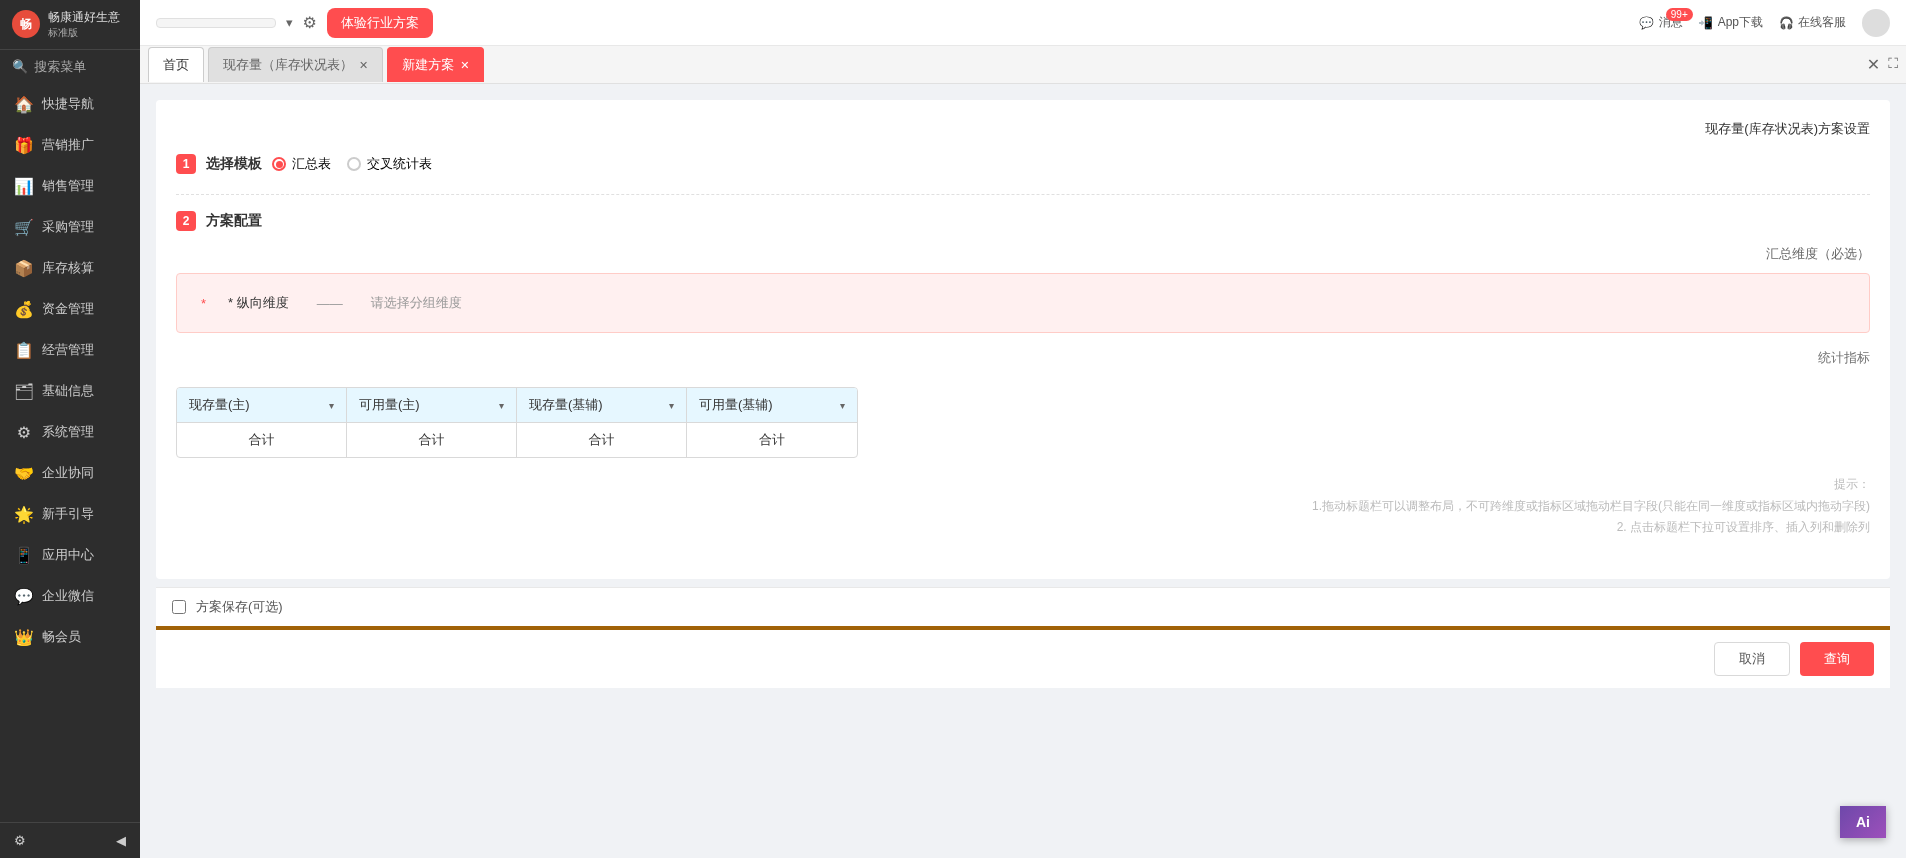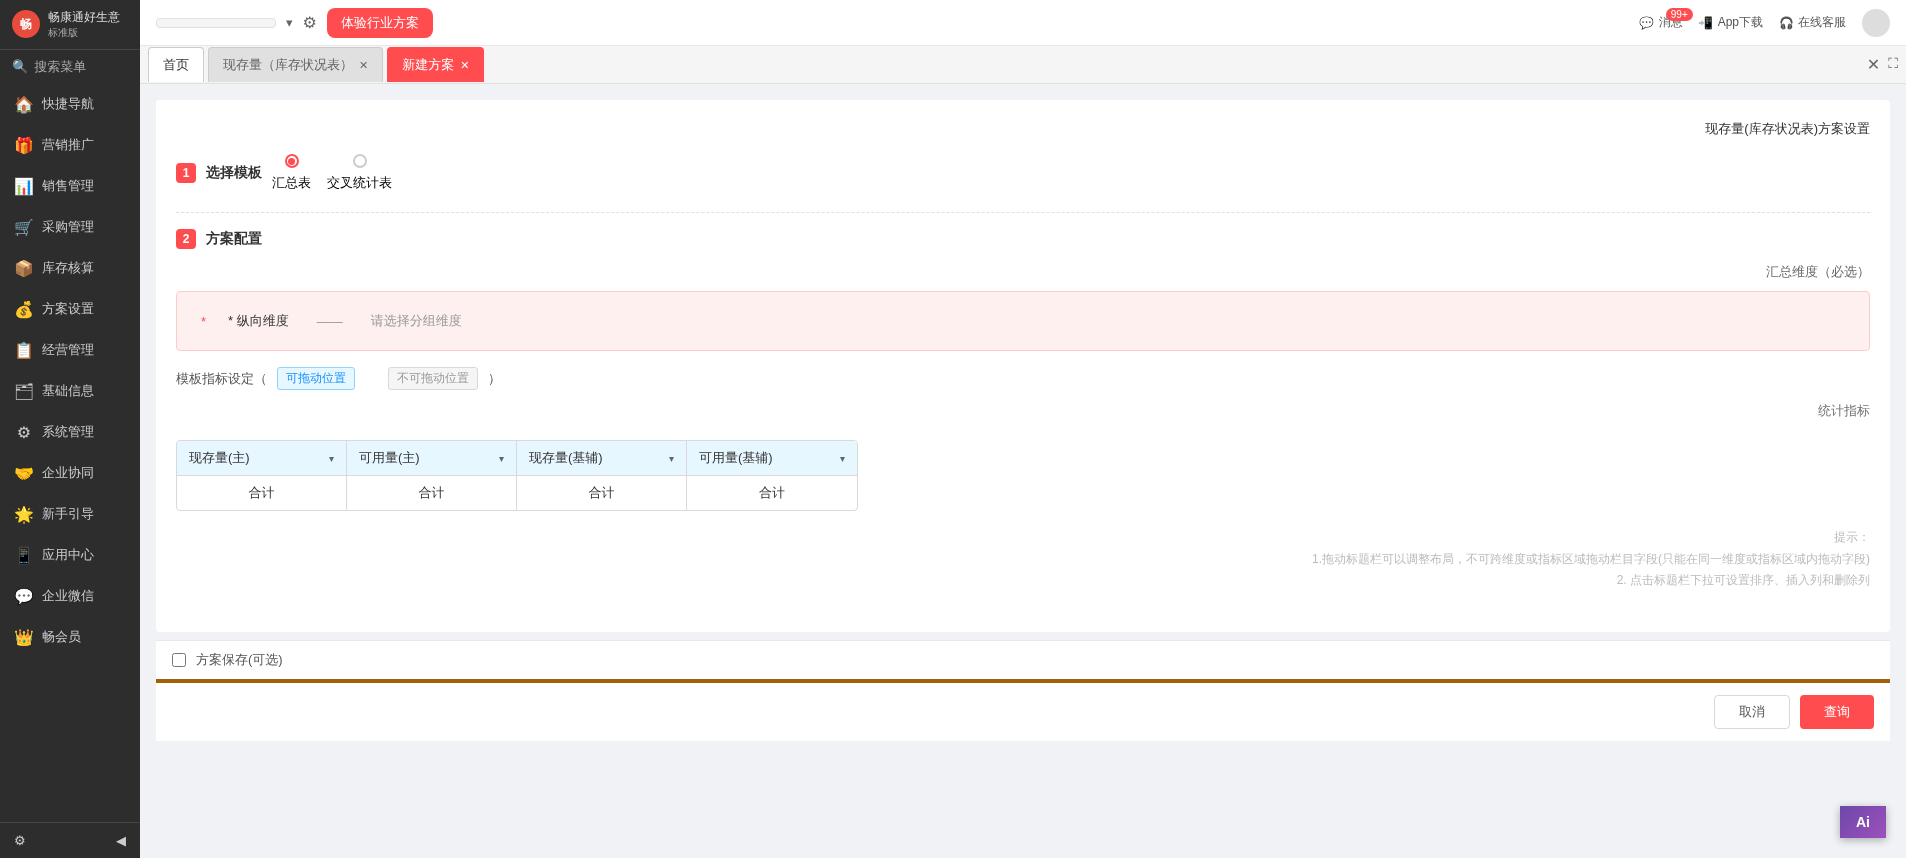--- a/index.html
+++ b/index.html
@@ -127,21 +127,21 @@
     }
     .step-num {
       width: 20px; height: 20px; background: #ff4d4f; color: white;
       border-radius: 4px; display: flex; align-items: center; justify-content: center;
       font-size: 12px; font-weight: bold; flex-shrink: 0;
     }
     .step-label { font-size: 14px; font-weight: bold; color: #333; }
 
     
     .radio-group { display: flex; align-items: center; gap: 16px; }
-    .radio-item { display: flex; align-items: center; gap: 6px; cursor: pointer; font-size: 13px; flex-direction: column; }
+    .radio-item { display: flex; align-items: center; gap: 6px; cursor: pointer; font-size: 13px; }
     .radio-circle {
       width: 14px; height: 14px; border-radius: 50%; border: 2px solid #ccc;
       display: flex; align-items: center; justify-content: center;
     }
     .radio-circle.checked { border-color: #ff4d4f; }
     .radio-circle.checked::after {
       content: ''; width: 7px; height: 7px; background: #ff4d4f; border-radius: 50%;
     }
 
     .section-divider { border: none; border-top: 1px dashed #e0e0e0; margin: 16px 0; }
@@ -260,21 +260,21 @@
     <div class="sidebar-item">
       <span class="icon">🛒</span>
       <span>采购管理</span>
     </div>
     <div class="sidebar-item">
       <span class="icon">📦</span>
       <span>库存核算</span>
     </div>
     <div class="sidebar-item">
       <span class="icon">💰</span>
-      <span>方案设置</span>
+      <span>资金管理</span>
     </div>
     <div class="sidebar-item">
       <span class="icon">📋</span>
       <span>经营管理</span>
     </div>
     <div class="sidebar-item">
       <span class="icon">🗂</span>
       <span>基础信息</span>
     </div>
     <div class="sidebar-item">
@@ -385,27 +385,20 @@
 
         <div class="field-label">汇总维度（必选）</div>
 
         <div class="pink-area">
           <span class="required-star">*</span>
           <span class="dimension-label">* 纵向维度</span>
           <span class="dimension-dash">——</span>
           <span class="dimension-placeholder">请选择分组维度</span>
         </div>
 
-        <div class="indicator-settings">
-    <span>模板指标设定（</span>
-    <span class="indicator-badge badge-movable">可拖动位置</span>
-    <span>　</span>
-    <span class="indicator-badge badge-unmovable">不可拖动位置</span>
-    <span>）</span>
-  </div>
 
         <div class="stats-section">
           <div class="stats-title">统计指标</div>
           <div class="stats-table">
             <div class="stats-table-header">
               <div class="stats-col">
                 <span>现存量(主)</span>
                 <span class="col-chevron">▾</span>
               </div>
               <div class="stats-col">

